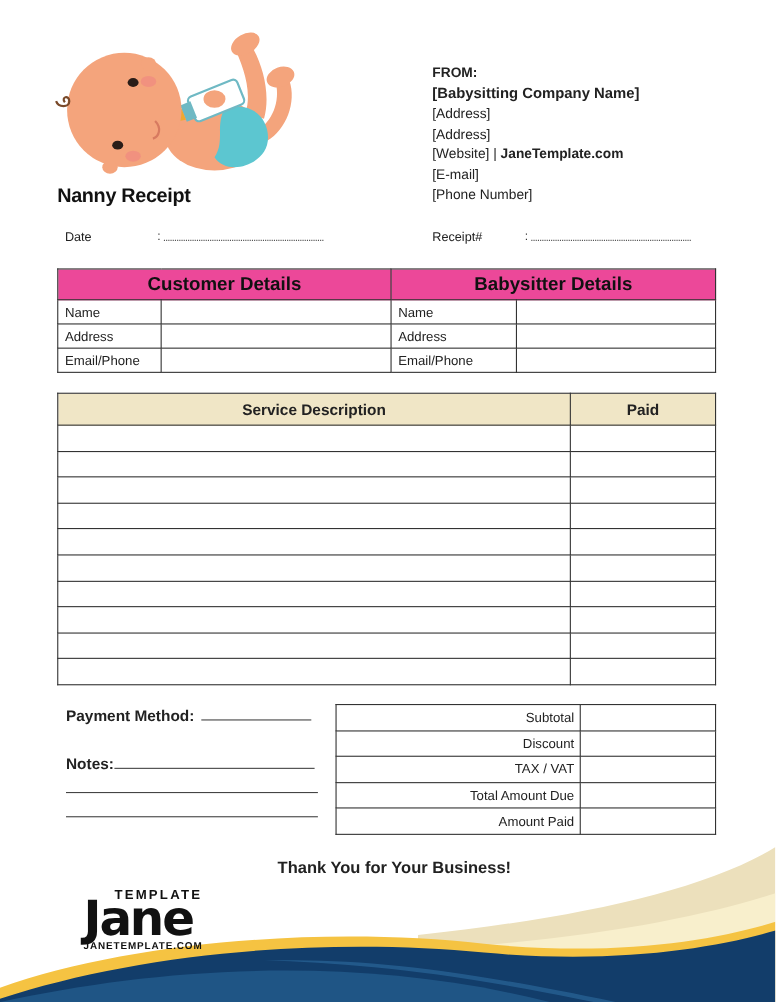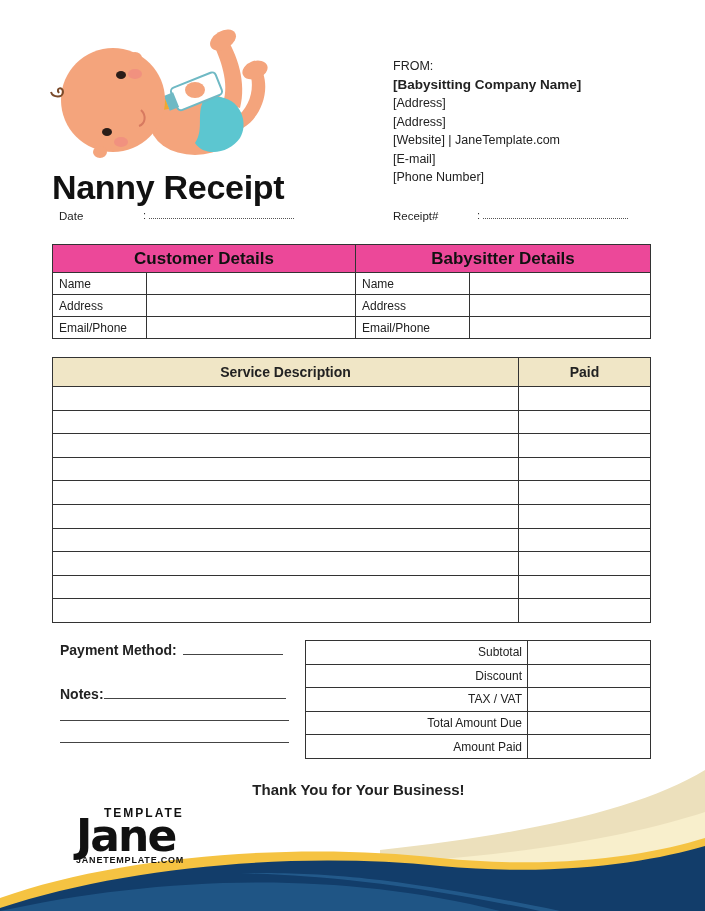--- a/index.html
+++ b/index.html
@@ -4,29 +4,29 @@
 <style>
   * { box-sizing: border-box; margin: 0; padding: 0; }
   html, body { width: 705px; height: 911px; background: #ffffff; overflow: hidden; }
   body { position: relative; font-family: "Liberation Sans", "DejaVu Sans", sans-serif; color: #1a1a1a; }
 
   .abs { position: absolute; }
 
   
   #baby { left: 45px; top: 28px; width: 230px; height: 140px; }
 
-  #title { left: 52px; top: 168px; font-size: 34px; font-weight: bold; color: #111; letter-spacing: -0.3px; }
+  #title { left: 52px; top: 168px; font-size: 18px; font-weight: bold; color: #111; letter-spacing: -0.3px; }
 
   .meta-label { font-size: 11.5px; color: #222; }
   .meta-colon { font-size: 11px; color: #333; }
   .meta-dots { display: inline-block; border-bottom: 1px dotted #555; height: 8px; }
 
   
   #from { left: 393px; top: 57px; font-size: 12.5px; line-height: 18.5px; color: #222; }
-  #from .b { font-weight: normal; }
+  #from .b { font-weight: bold; }
   #from .company { font-weight: bold; font-size: 13.5px; }
 
   table { border-collapse: collapse; }
   td, th { border: 1.5px solid #333; }
 
   
   #details { left: 52px; top: 244px; width: 599px; }
   #details th { background: #ec4899; height: 28px; font-size: 17px; font-weight: bold; color: #111; }
   #details td { height: 22px; font-size: 12px; padding-left: 6px; color: #222; }
 

